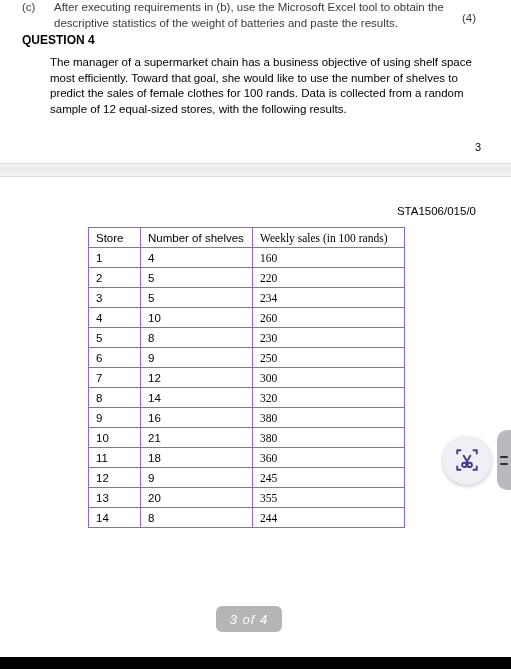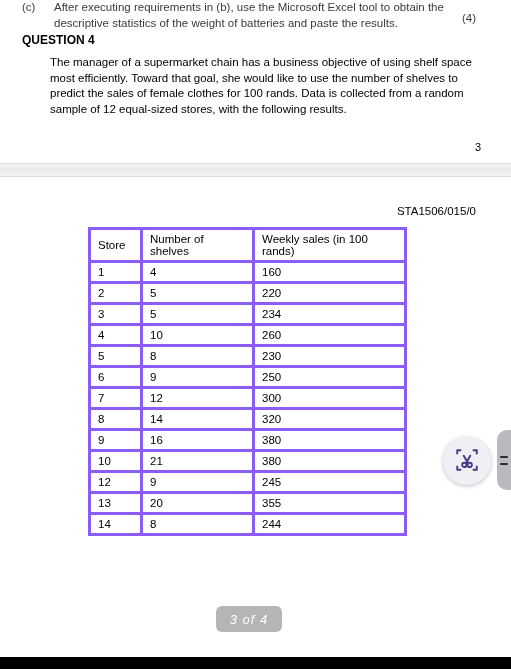--- a/index.html
+++ b/index.html
@@ -19,25 +19,25 @@
   .qbody { line-height:1.35; padding-bottom:20px;margin-left:28px; }
   .page-num { text-align:right; padding:4px 30px 6px 0; font-size:11px; }
   .page-break {
     height:14px; background:linear-gradient(#f6f6f6,#e8e8e8 45%,#f6f6f6);
     border-top:1px solid #ddd; border-bottom:1px solid #ddd;
     margin:4px 0 28px 0;
   }
   .header-code { text-align:right; padding:0 35px 10px 0; font-size:11.5px;margin-top:8px; }
   .tbl-wrap { padding:0 0 0 88px; }
   table { border-collapse:collapse; font-size:11.5px; }
-  th, td { border:3px solid #8b5cf6; padding:3px 7px; text-align:left; height:20px; }
+  th, td { border:1px solid #8b5cf6; padding:3px 7px; text-align:left; height:20px; }
   th { font-weight:normal; }
   .col-store { width:52px; }
   .col-shelves { width:112px; }
-  .col-sales { width:152px; }
+  .col-sales { width:152px;font-family:Liberation Serif, serif; }
   
   .page-pill {
     position:absolute; left:216px; top:606px; width:66px; height:26px;
     background:rgba(120,120,120,0.55); border-radius:6px; color:#fff;
     display:flex; align-items:center; justify-content:center; font-size:13px; letter-spacing:1px;
     backdrop-filter:blur(1px);
     font-style:italic;
   }
   
   .fab {
@@ -127,20 +127,25 @@
           <td class="col-store">9</td>
           <td class="col-shelves">16</td>
           <td class="col-sales">380</td>
         </tr>
         <tr>
           <td class="col-store">10</td>
           <td class="col-shelves">21</td>
           <td class="col-sales">380</td>
         </tr>
         <tr>
+          <td class="col-store">11</td>
+          <td class="col-shelves">18</td>
+          <td class="col-sales">360</td>
+        </tr>
+        <tr>
           <td class="col-store">12</td>
           <td class="col-shelves">9</td>
           <td class="col-sales">245</td>
         </tr>
         <tr>
           <td class="col-store">13</td>
           <td class="col-shelves">20</td>
           <td class="col-sales">355</td>
         </tr>
         <tr>

